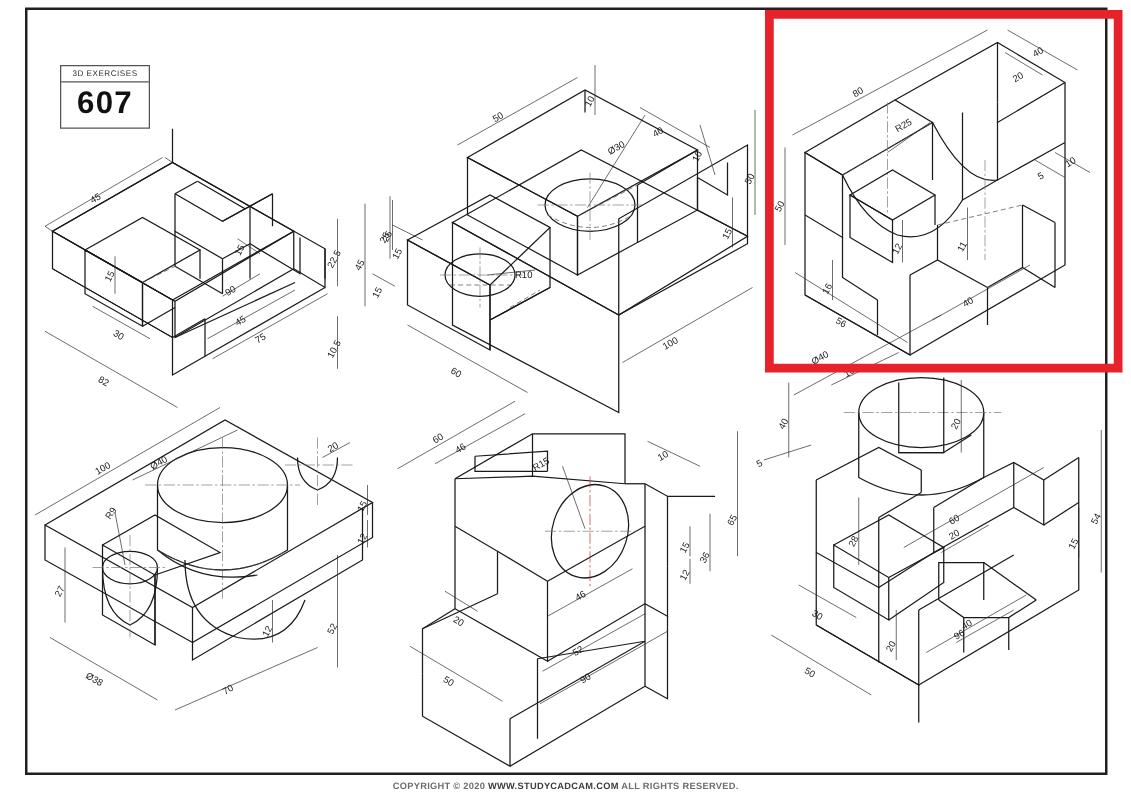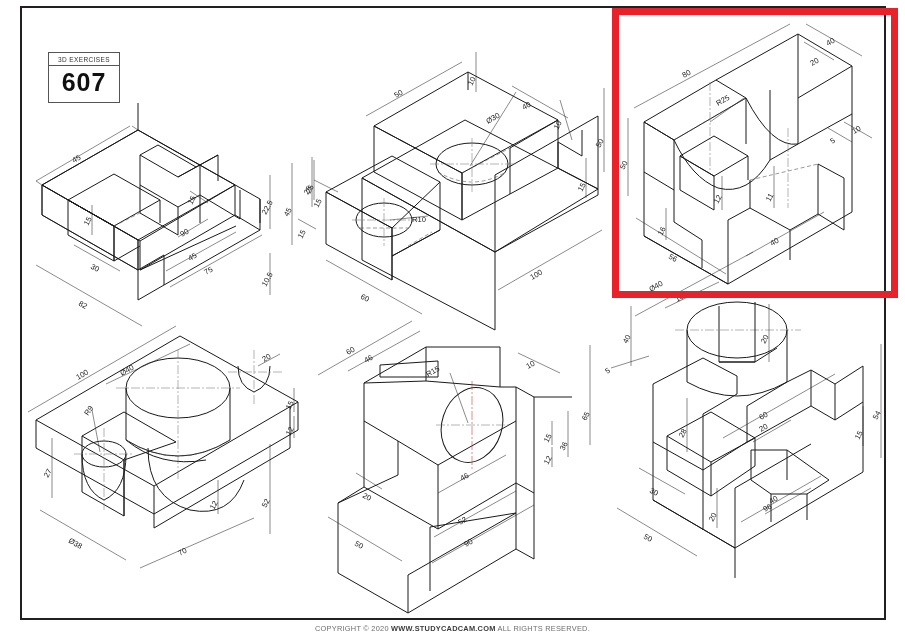--- a/index.html
+++ b/index.html
@@ -49,20 +49,21 @@
     z-index:40;
     pointer-events:none;
   }
   .footer{
     position:absolute;left:0;top:624px;width:905px;
     text-align:center;
     font-size:7.4px;
     color:#6d6d6d;
     letter-spacing:.25px;
     font-family:"Liberation Sans", sans-serif;
+    font-weight:bold;
   }
   .footer b{color:#3b3b3b;}
   .fig{position:absolute;}
   svg{display:block;overflow:visible;}
   .ln{stroke:#1a1a1a;stroke-width:0.8;fill:none;}
   .ln2{stroke:#1a1a1a;stroke-width:1.0;fill:none;}
   .hid{stroke:#555;stroke-width:0.6;fill:none;stroke-dasharray:4,2.5;}
   .ctr{stroke:#777;stroke-width:0.55;fill:none;stroke-dasharray:9,2,2,2;}
   .ctrR{stroke:#b33;stroke-width:0.55;fill:none;stroke-dasharray:9,2,2,2;}
   .dim{stroke:#2a2a2a;stroke-width:0.55;fill:none;}

